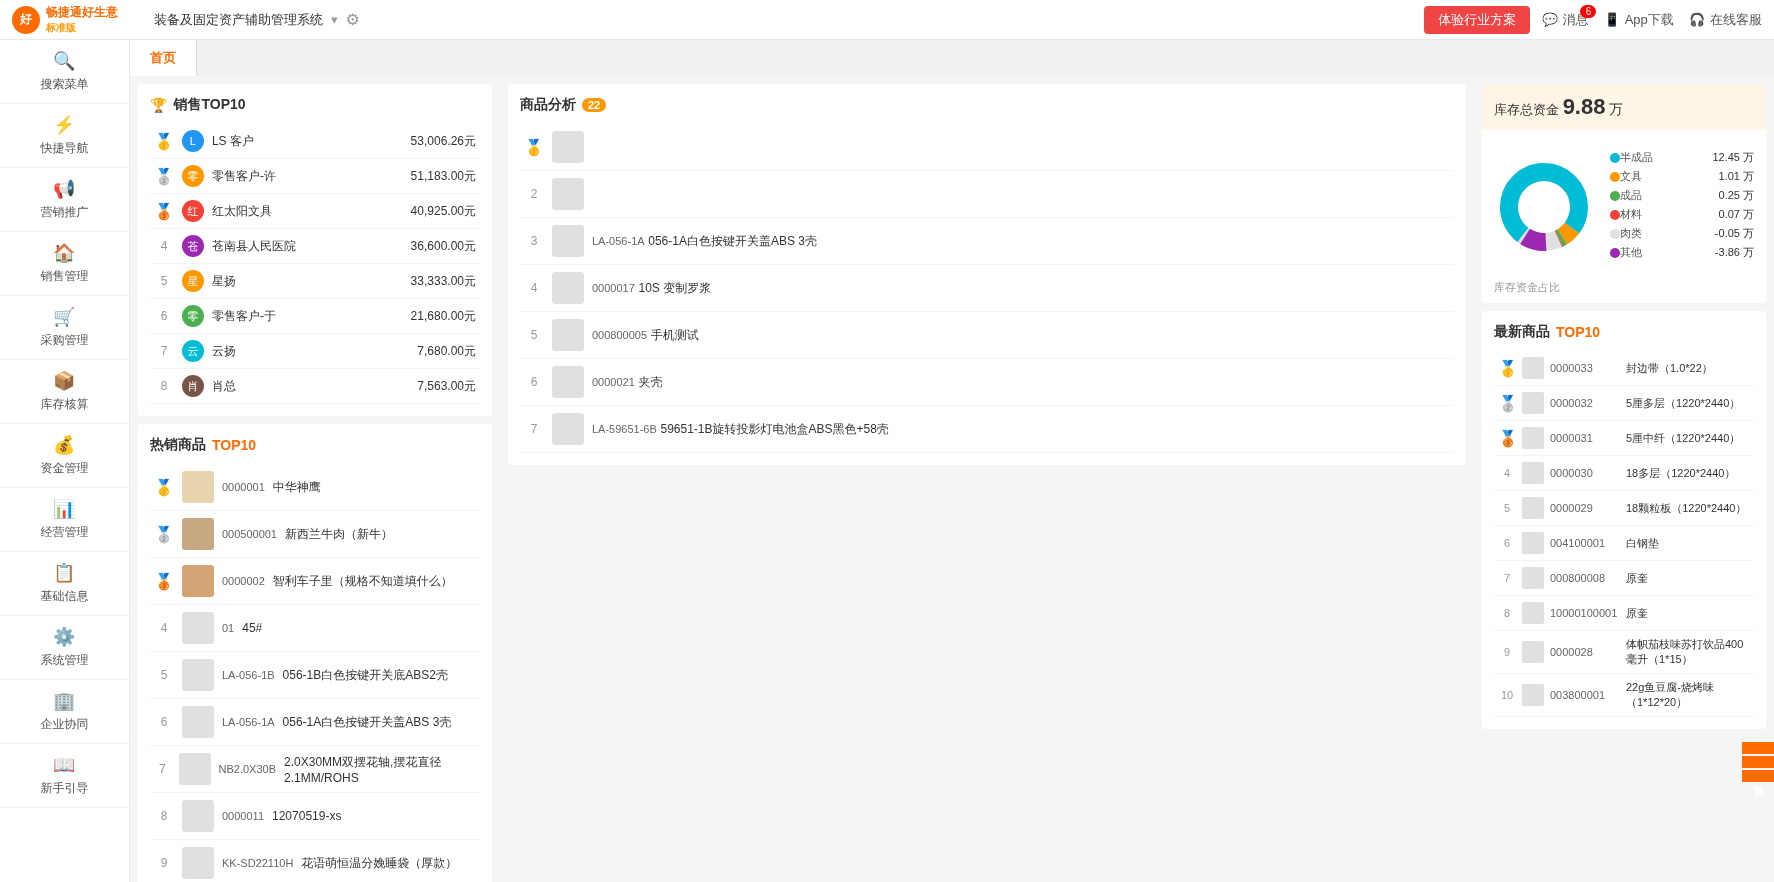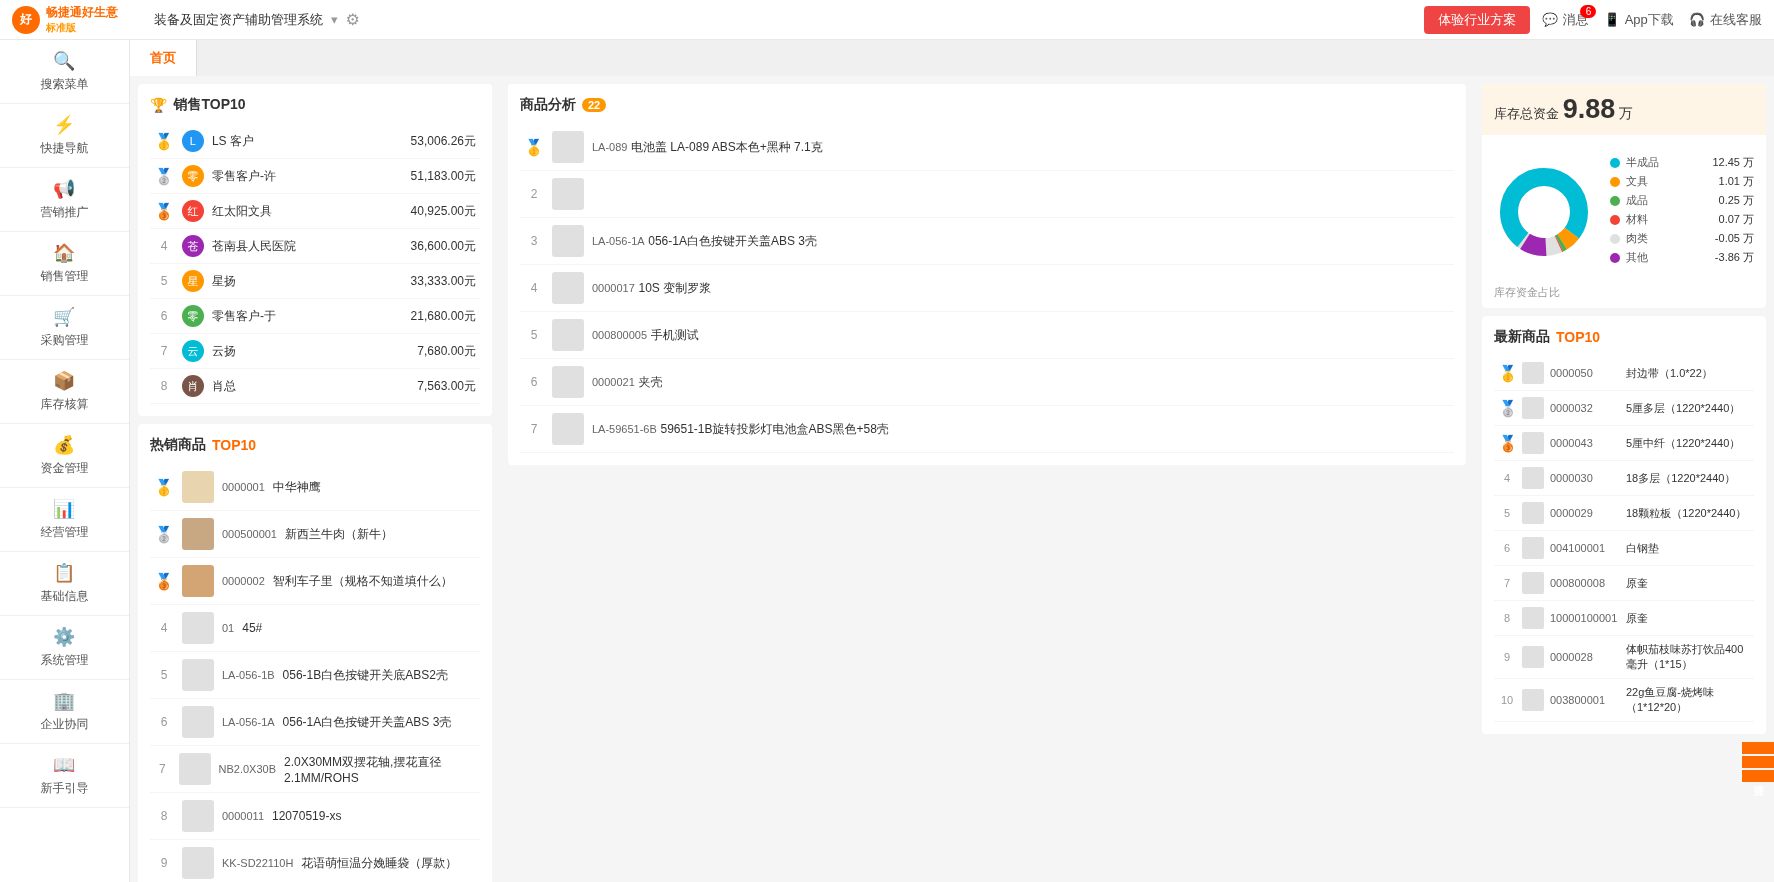--- a/index.html
+++ b/index.html
@@ -231,37 +231,36 @@
 
     
     .inventory-header {
       background: #fff5e6;
       padding: 10px 12px;
       border-radius: 4px 4px 0 0;
       font-size: 13px;
       color: #333;
     }
     .inventory-total {
-      font-size: 27px;
+      font-size: 22px;
       font-weight: bold;
       color: #333;
     }
     .inventory-unit { font-size: 14px; color: #333; }
 
     .donut-container {
       display: flex;
       align-items: center;
       gap: 16px;
       padding: 12px 0;
     }
     .legend-list { flex: 1; }
     .legend-item {
       display: flex;
       align-items: center;
-      gap: 6px;
       margin-bottom: 4px;
       font-size: 11px;
     }
     .legend-dot {
       width: 10px; height: 10px;
       border-radius: 50%;
       flex-shrink: 0;
     }
     .legend-label { flex: 1; color: #555; }
     .legend-value { color: #333; font-weight: 500; }
@@ -546,24 +545,20 @@
 
       <div class="middle-panel scrollbar-thin">
         <div class="card">
           <div class="section-title">
             <span>商品分析</span>
             <span style="background:#ff9800; color:white; font-size:11px; padding:1px 6px; border-radius:10px;">22</span>
           </div>
           <div class="product-item">
             <span class="medal-gold">🥇</span>
             <div class="product-img"></div>
-            <div style="flex:1;">
-              <span class="product-code">LA-089</span>
-              <span class="product-name">电池盖 LA-089 ABS本色+黑种 7.1克</span>
-            </div>
           </div>
           <div class="product-item">
             <span class="rank-num">2</span>
             <div class="product-img"></div>
           </div>
           <div class="product-item">
             <span class="rank-num">3</span>
             <div class="product-img"></div>
             <div style="flex:1;">
               <span class="product-code">LA-056-1A</span>
@@ -668,33 +663,33 @@
         </div>
 
         <div class="card">
           <div class="section-title">
             <span>最新商品</span>
             <span class="top10-label">TOP10</span>
           </div>
           <div class="new-product-item">
             <span class="medal-gold np-rank">🥇</span>
             <div class="np-img"></div>
-            <span class="np-code">0000050</span>
+            <span class="np-code">0000033</span>
             <span class="np-name">封边带（1.0*22）</span>
           </div>
           <div class="new-product-item">
             <span class="medal-silver np-rank">🥈</span>
             <div class="np-img"></div>
             <span class="np-code">0000032</span>
             <span class="np-name">5厘多层（1220*2440）</span>
           </div>
           <div class="new-product-item">
             <span class="medal-bronze np-rank">🥉</span>
             <div class="np-img"></div>
-            <span class="np-code">0000043</span>
+            <span class="np-code">0000031</span>
             <span class="np-name">5厘中纤（1220*2440）</span>
           </div>
           <div class="new-product-item">
             <span class="np-rank">4</span>
             <div class="np-img"></div>
             <span class="np-code">0000030</span>
             <span class="np-name">18多层（1220*2440）</span>
           </div>
           <div class="new-product-item">
             <span class="np-rank">5</span>

